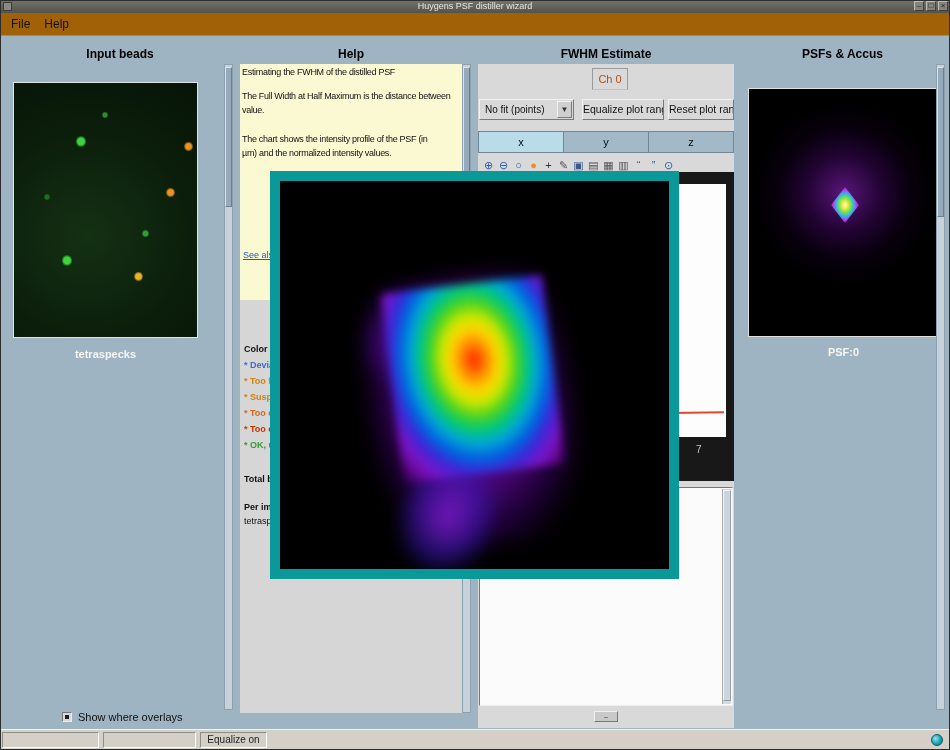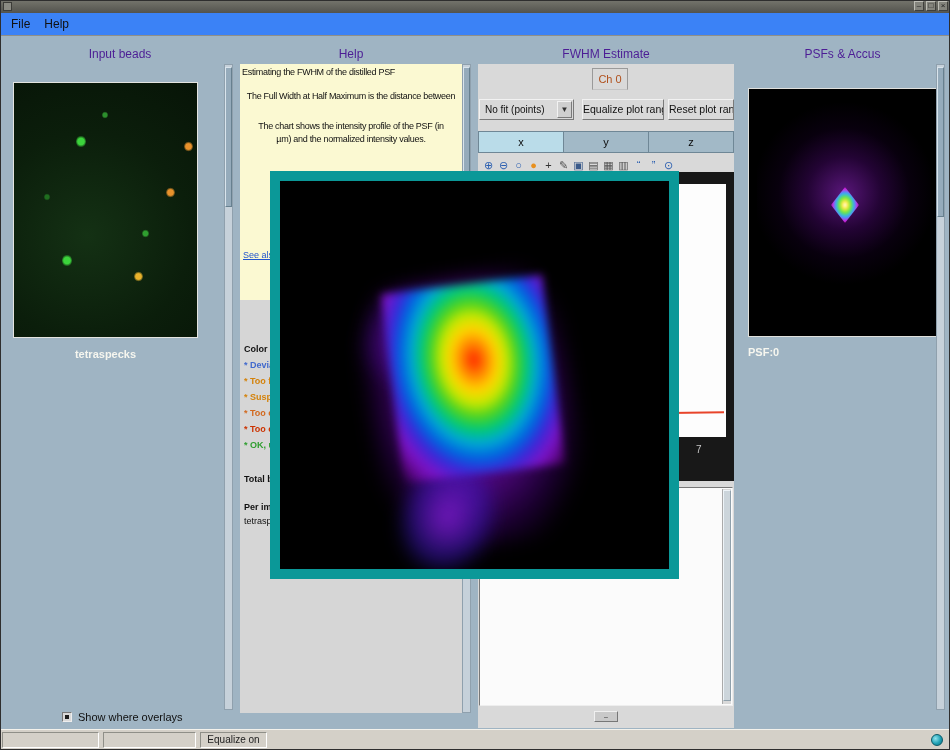--- a/index.html
+++ b/index.html
@@ -17,25 +17,25 @@
     font-size:9px; color:#e8e8e2; }
   .tb-icon-left { position:absolute; left:3px; top:2px; width:9px; height:9px;
     background:#8a8a82; border:1px solid #3c3c38; }
   .tb-btns { position:absolute; right:2px; top:1px; display:flex; gap:2px; }
   .tb-btn { width:10px; height:10px; background:#84847c; border:1px solid;
     border-color:#bdbdb5 #3f3f3b #3f3f3b #bdbdb5; color:#1c1c1c; font-size:8px;
     line-height:8px; text-align:center; cursor:default; }
 
   
   .menubar { position:absolute; left:0; top:13px; width:950px; height:23px;
-    background:#3b82f6; border-bottom:1px solid #8f8f88; display:flex; align-items:center; padding-left:4px; }
+    background:#a16207; border-bottom:1px solid #8f8f88; display:flex; align-items:center; padding-left:4px; }
   .menu-item { font-size:12px; padding:2px 7px; color:#111; }
 
   
-  .col-header { position:absolute; top:47px; font-weight:normal; font-size:12px; text-align:center; color:#4c1d95; }
+  .col-header { position:absolute; top:47px; font-weight:bold; font-size:12px; text-align:center; color:#000000; }
   .h-beads { left:8px;   width:224px; }
   .h-help  { left:240px; width:222px; }
   .h-fwhm  { left:478px; width:256px; }
   .h-psfs  { left:740px; width:205px; }
 
   
   .vsb { position:absolute; width:9px; background:#c6d1da; border:1px solid #8fa0ad; }
   .vsb .thumb { position:absolute; left:0; width:7px; background:#95abbb; border:1px solid;
     border-color:#d9e4ec #67808f #67808f #d9e4ec; }
 
@@ -50,21 +50,21 @@
   .checkbox { width:10px; height:10px; background:#d9d9d9; border:1px solid;
     border-color:#777 #eee #eee #777; position:relative; }
   .checkbox.checked::after { content:""; position:absolute; left:2px; top:2px; width:4px; height:4px; background:#1c1c1c; }
   .overlay-toggle .lbl { font-size:11px; color:#101010; }
 
   
   .help-col { position:absolute; left:240px; top:64px; width:222px; height:649px; }
   .help-yellow { position:absolute; left:0; top:0; width:222px; height:236px;
     background:#fbf9d2; padding:3px 2px; overflow:hidden; }
   .help-title { font-size:9px; letter-spacing:-0.3px; white-space:nowrap; overflow:hidden; margin-bottom:13px; }
-  .help-line { font-size:9px; letter-spacing:-0.3px; white-space:nowrap; overflow:hidden; line-height:13.5px;text-align:center; }
+  .help-line { font-size:9px; letter-spacing:-0.3px; white-space:nowrap; overflow:hidden; line-height:13.5px; }
   .help-gap { height:16px; }
   .see-also { position:absolute; left:3px; top:186px; font-size:9px; color:#2255cc; text-decoration:underline; }
   .help-gray { position:absolute; left:0; top:236px; width:222px; height:413px; background:#d6d6d6; }
   .legend-title { position:absolute; left:4px; top:44px; font-size:9px; font-weight:bold; white-space:nowrap; }
   .legend-item  { position:absolute; left:4px; font-size:9px; font-weight:bold; white-space:nowrap; overflow:hidden; width:214px; }
   .total-label  { position:absolute; left:4px; top:174px; font-size:9px; font-weight:bold; }
   .perimg-label { position:absolute; left:4px; top:202px; font-size:9px; font-weight:bold; }
   .perimg-value { position:absolute; left:4px; top:216px; font-size:9px; }
 
   
@@ -107,21 +107,21 @@
     text-align:center; color:#333; }
 
   
   .psf-image { position:absolute; left:748px; top:88px; width:191px; height:249px;
     border:1px solid #e0e0dc; background:#000; overflow:hidden; }
   .psf-halo { position:absolute; left:8px; top:14px; width:174px; height:188px;
     background:radial-gradient(circle at 50% 48%, rgba(160,40,220,0.55) 0%, rgba(100,10,150,0.35) 28%, rgba(45,0,75,0.18) 50%, transparent 70%); }
   .psf-core { position:absolute; left:82px; top:98px; width:28px; height:36px;
     clip-path:polygon(50% 0, 100% 50%, 50% 100%, 0 50%); filter:blur(1px);
     background:radial-gradient(ellipse at 50% 50%, #ffffff 0%, #ffe93e 14%, #6ee83e 30%, #2bb0ff 46%, #e018e0 64%, #7a0a8a 82%, transparent 100%); }
-  .psf-caption { position:absolute; left:748px; top:346px; width:191px; text-align:left;
+  .psf-caption { position:absolute; left:748px; top:346px; width:191px; text-align:center;
     font-weight:bold; font-size:11px; color:#f6f6ef; }
 
   
   .zoom-overlay { position:absolute; left:270px; top:171px; width:409px; height:408px;
     background:#000; border:10px solid #0b9898; z-index:60; overflow:hidden; }
   .blob-halo { position:absolute; left:90px; top:95px; width:205px; height:270px;
     background:radial-gradient(ellipse at 50% 45%, rgba(150,20,220,0.85) 0%, rgba(118,10,190,0.65) 38%, rgba(78,0,140,0.35) 62%, transparent 80%);
     filter:blur(9px); transform:rotate(-9deg); }
   .blob-bump { position:absolute; left:82px; top:108px; width:115px; height:105px;
     background:radial-gradient(ellipse, rgba(140,20,215,0.75) 0%, rgba(80,10,160,0.4) 55%, transparent 78%);
@@ -144,20 +144,21 @@
   .seg3 { left:200px; width:67px; }
   .globe { position:absolute; left:931px; top:734px; width:12px; height:12px; border-radius:50%;
     background:radial-gradient(circle at 35% 35%, #8fe4ee 0%, #1fa0b4 55%, #0c6e80 100%);
     border:1px solid #0a5a68; }
 </style>
 </head>
 <body>
 
 <div class="titlebar">
   <div class="tb-icon-left"></div>
+  <div class="title">Huygens PSF distiller wizard</div>
   <div class="tb-btns">
     <div class="tb-btn">–</div>
     <div class="tb-btn">□</div>
     <div class="tb-btn">×</div>
   </div>
 </div>
 
 <div class="menubar">
   <div class="menu-item">File</div>
   <div class="menu-item">Help</div>
@@ -184,20 +185,21 @@
 </div>
 <div class="overlay-toggle">
   <div class="checkbox checked"></div>
   <div class="lbl">Show where overlays</div>
 </div>
 
 <div class="help-col">
   <div class="help-yellow">
     <div class="help-title">Estimating the FWHM of the distilled PSF</div>
     <div class="help-line">The Full Width at Half Maximum is the distance between</div>
+    <div class="help-line">value.</div>
     <div class="help-gap"></div>
     <div class="help-line">The chart shows the intensity profile of the PSF (in</div>
     <div class="help-line">µm) and the normalized intensity values.</div>
     <div class="see-also">See also</div>
   </div>
   <div class="help-gray">
     <div class="legend-title">Color legend:</div>
     <div class="legend-item" style="top: 60px; color: rgb(65, 105, 205);">* Deviant bead</div>
     <div class="legend-item" style="top: 76px; color: rgb(212, 130, 10);">* Too faint</div>
     <div class="legend-item" style="top: 92px; color: rgb(212, 130, 10);">* Suspicious shape</div>

